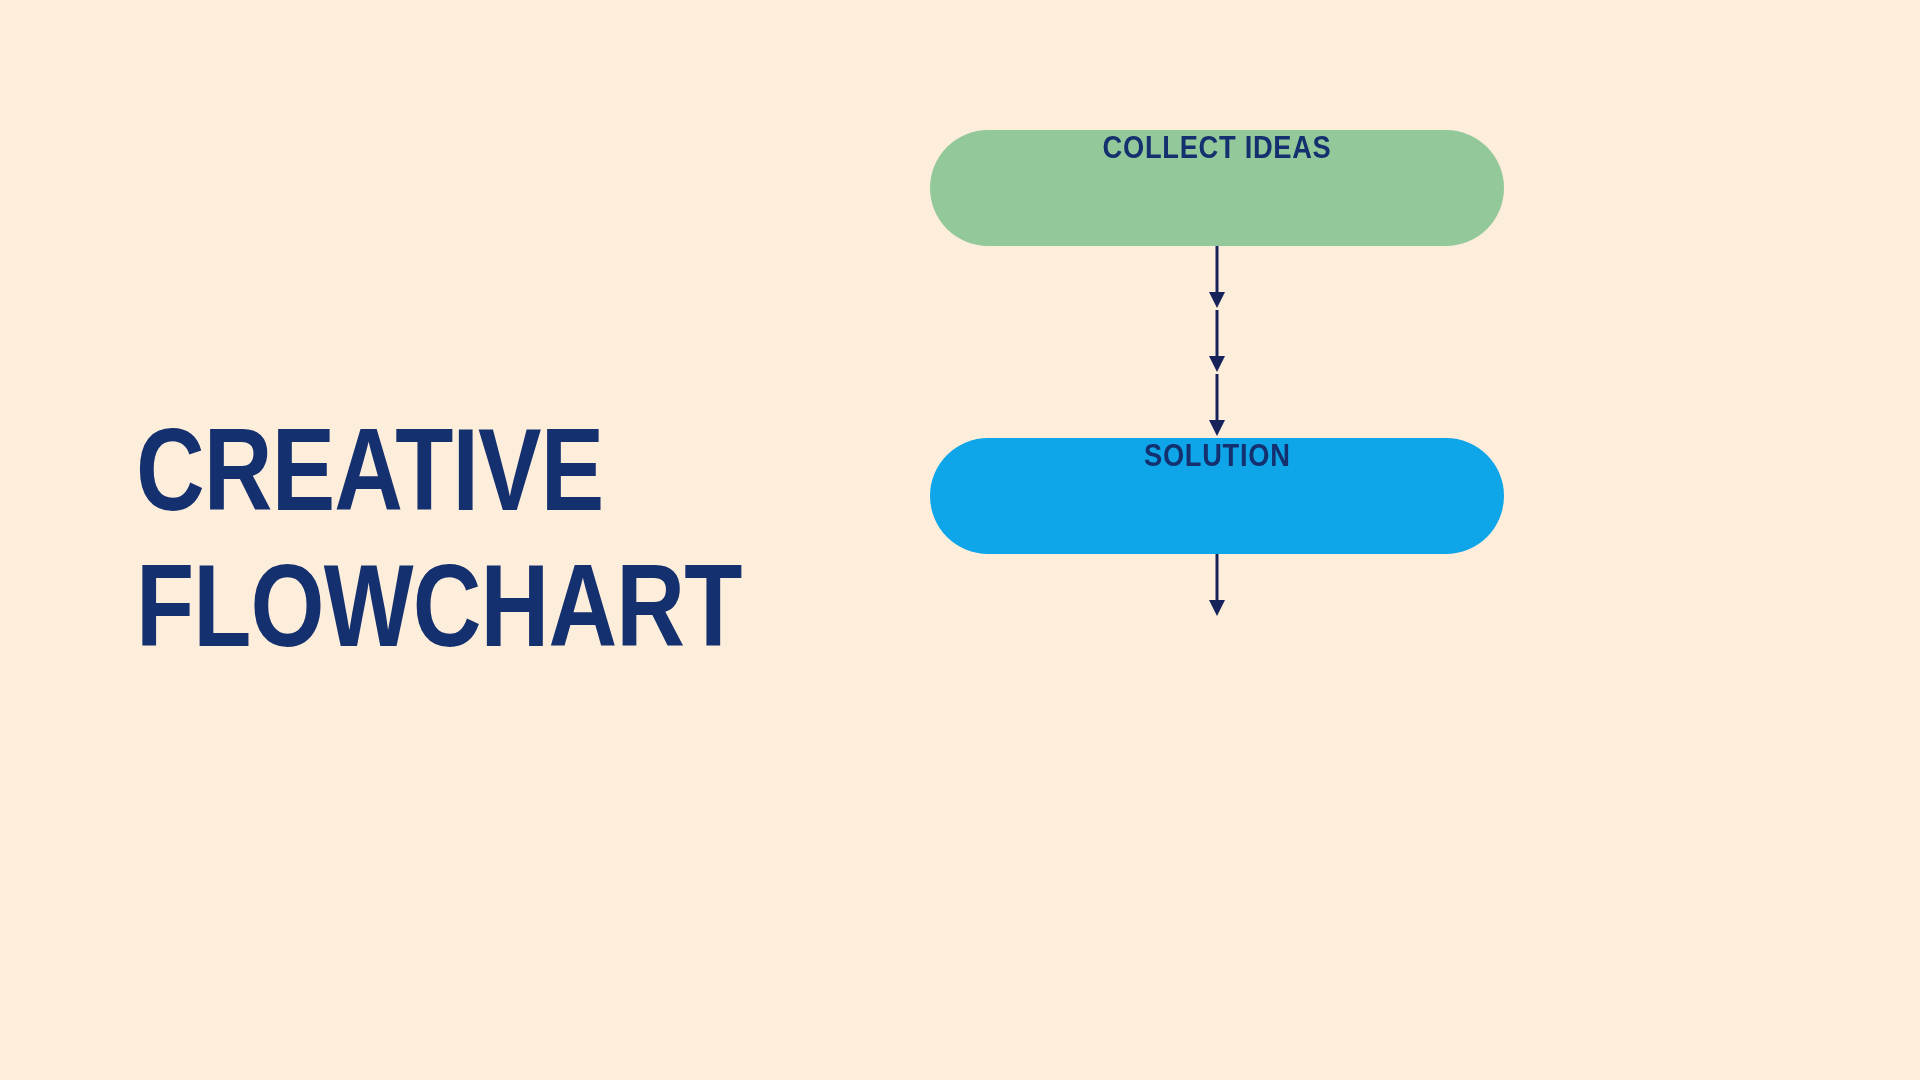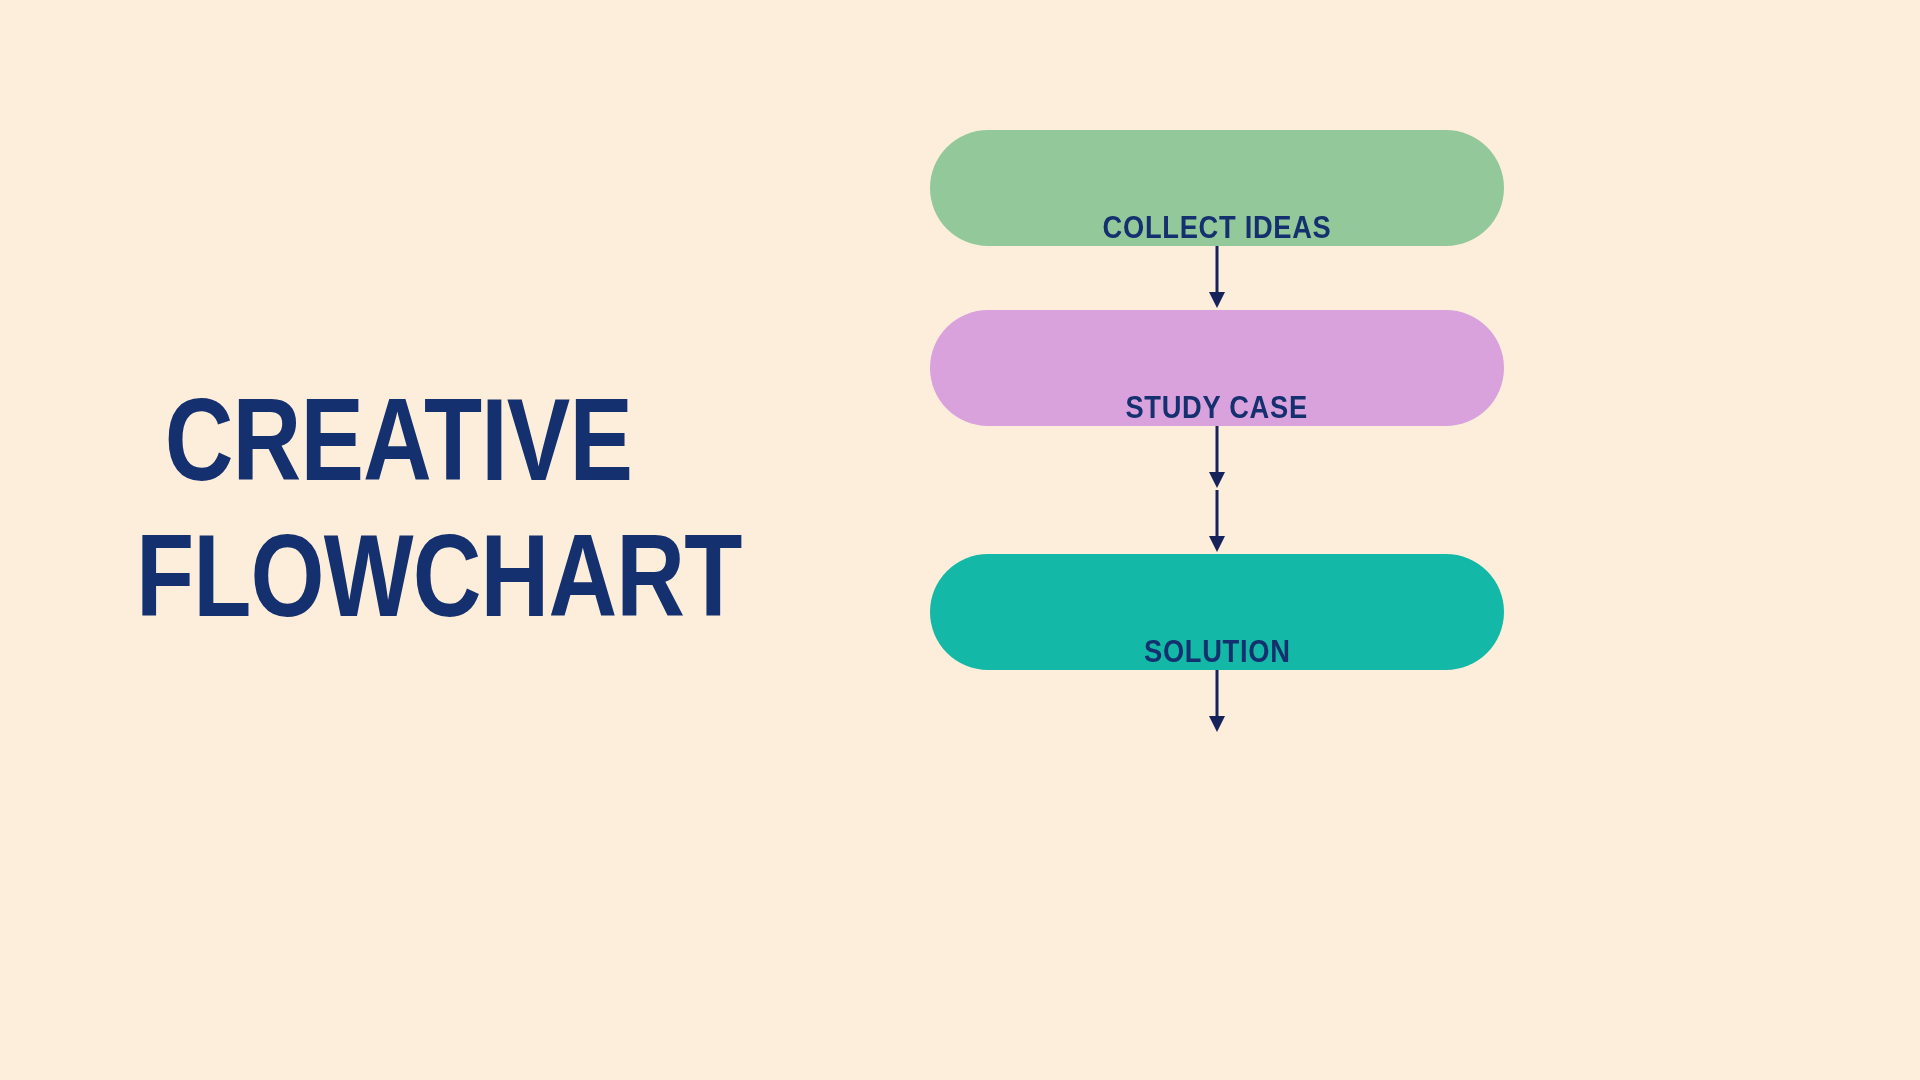--- a/index.html
+++ b/index.html
@@ -19,23 +19,22 @@
     width: 1920px;
     height: 1080px;
     background: #fdeedc;
     overflow: hidden;
   }
 
   
   #title-block {
     position: absolute;
     left: 136px;
-    top: 384px;
+    top: 414px;
     width: 640px;
-    text-align: center;
   }
   .title-line {
     display: block;
     color: #14306e;
     font-family: "Liberation Sans Narrow", "Liberation Sans", sans-serif;
     font-weight: bold;
     font-size: 116px;
     line-height: 0.98;
     letter-spacing: -1px;
     text-transform: uppercase;
@@ -56,21 +55,21 @@
     display: flex;
     flex-direction: column;
     align-items: center;
   }
 
   .flow-node {
     width: 574px;
     height: 116px;
     border-radius: 58px;
     display: flex;
-    align-items: flex-end;
+    align-items: flex-start;
     justify-content: center;
     box-sizing: border-box;
   }
 
   .flow-node-label {
     color: #14306e;
     font-family: "Liberation Sans Narrow", "Liberation Sans", sans-serif;
     font-weight: bold;
     font-size: 31px;
     letter-spacing: 0.8px;
@@ -104,32 +103,29 @@
   </div>
 
   <div id="flow-column">
       <div class="flow-node" style="background: rgb(147, 201, 154);">
         <span class="flow-node-label">COLLECT IDEAS</span>
       </div>
       <svg class="flow-connector" viewBox="0 0 24 64">
         <line class="connector-shaft" x1="12" y1="0" x2="12" y2="50" stroke="#16235a"></line>
         <polygon class="connector-head" points="4,46 20,46 12,62" fill="#16235a"></polygon>
       </svg>
-      <div class="flow-node" style="background: rgb(217, 162, 221);">
-        <span class="flow-node-label">STUDY CASE</span>
-      </div>
       <svg class="flow-connector" viewBox="0 0 24 64">
         <line class="connector-shaft" x1="12" y1="0" x2="12" y2="50" stroke="#16235a"></line>
         <polygon class="connector-head" points="4,46 20,46 12,62" fill="#16235a"></polygon>
       </svg>
       <svg class="flow-connector" viewBox="0 0 24 64">
         <line class="connector-shaft" x1="12" y1="0" x2="12" y2="50" stroke="#16235a"></line>
         <polygon class="connector-head" points="4,46 20,46 12,62" fill="#16235a"></polygon>
       </svg>
-      <div class="flow-node" style="background: #14b8a6;">
+      <div class="flow-node" style="background: #0ea5e9;">
         <span class="flow-node-label">SOLUTION</span>
       </div>
       <svg class="flow-connector" viewBox="0 0 24 64">
         <line class="connector-shaft" x1="12" y1="0" x2="12" y2="50" stroke="#16235a"></line>
         <polygon class="connector-head" points="4,46 20,46 12,62" fill="#16235a"></polygon>
       </svg>
     </div>
 
 </div>
 

